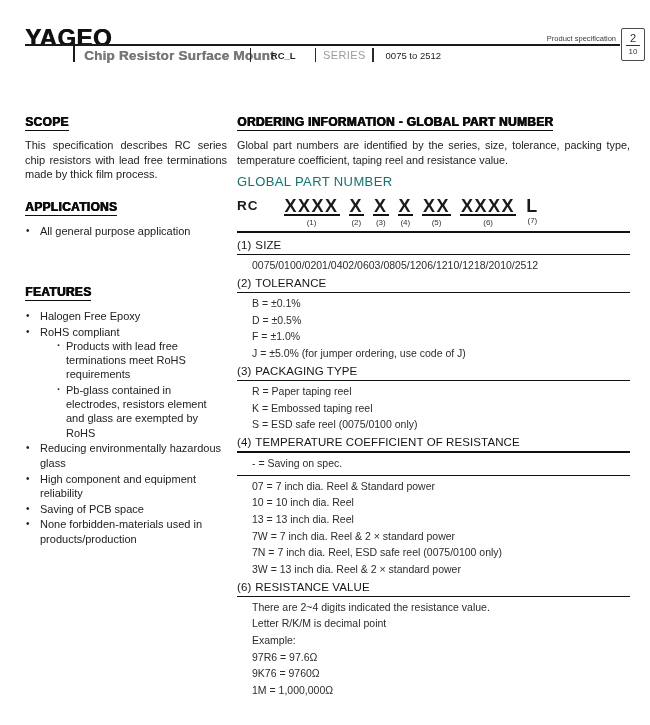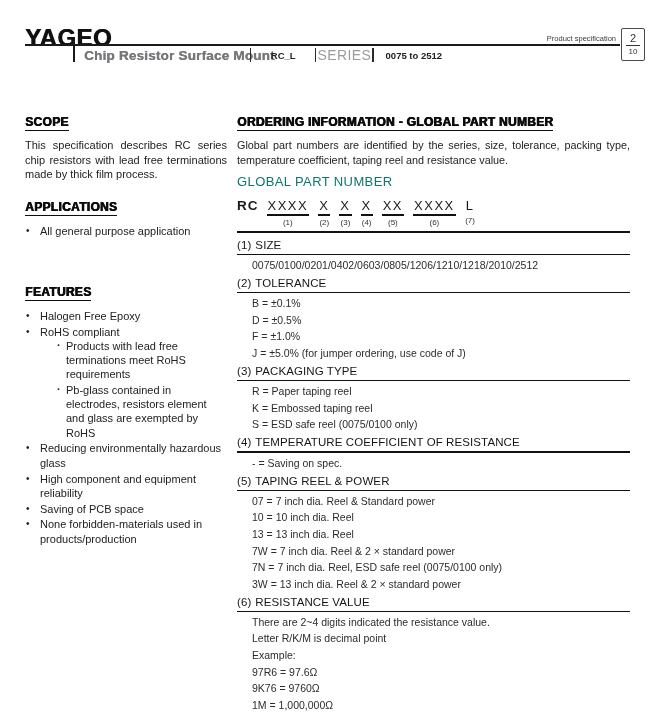--- a/index.html
+++ b/index.html
@@ -31,22 +31,22 @@
   .header-row {
     position:absolute; left:84px; top:47px; height:16px;
     display:flex; align-items:center;
   }
   .header-title {
     width:166px; font-size:13.5px; font-weight:bold; color:#77787b;
     letter-spacing:.2px; text-shadow:.4px 0 0 #77787b; white-space:nowrap;
   }
   .hsep { width:1.2px; height:14px; background:#2a2a2a; }
   .series-code { width:64px; text-align:center; font-size:9.5px; font-weight:bold; color:#222; }
-  .series-label { width:56px; text-align:center; font-size:14px; color:#9a9ca0; letter-spacing:.4px; }
-  .size-range { padding-left:12px; font-size:9.5px; font-weight:bold; color:#222; }
+  .series-label { width:56px; text-align:center; font-size:11px; color:#9a9ca0; letter-spacing:.4px; }
+  .size-range { padding-left:12px; font-size:9.5px; font-weight:normal; color:#222; }
 
   
   .heavy {
     display:inline-block; font-size:12px; font-weight:bold; color:#0d0d0d;
     letter-spacing:.3px; text-shadow:.8px 0 0 #0d0d0d, .3px .3px 0 #0d0d0d;
     border-bottom:1.7px solid #0d0d0d; padding-bottom:1px;
   }
 
   
   .col-left { position:absolute; left:25px; top:112px; width:202px; }
@@ -60,23 +60,23 @@
   ul.bullets > li::before { content:"•"; position:absolute; left:1px; top:0; font-size:10px; }
   ul.subbullets { margin:0 0 0 17px; padding:0; list-style:none; }
   ul.subbullets > li { position:relative; padding-left:9px; margin-bottom:1px; }
   ul.subbullets > li::before { content:"·"; position:absolute; left:0; top:-1px; font-weight:bold; }
 
   
   .col-right { position:absolute; left:237px; top:112px; width:393px; }
   .ord-intro { margin:7px 0 5px 0; font-size:10.8px; line-height:15.4px; text-align:justify; color:#222; }
   .gpn-sub { font-size:13px; font-weight:normal; letter-spacing:.4px; color:#0f766e; margin-bottom:9px; }
   .pn-row { display:flex; align-items:flex-start; }
-  .pn-prefix { font-size:13.5px; font-weight:bold; letter-spacing:1px; margin-right:8px; line-height:16px; }
+  .pn-prefix { font-size:13.5px; font-weight:bold; letter-spacing:1px; margin-right:25px; line-height:16px; }
   .pn-group { margin-right:9px; display:flex; flex-direction:column; align-items:center; }
-  .pn-code { font-size:13px; font-weight:normal; letter-spacing:1.5px; line-height:16px; padding:0 1px; }
+  .pn-code { font-size:18px; font-weight:bold; letter-spacing:1.5px; line-height:16px; padding:0 1px; }
   .pn-group.u .pn-code { border-bottom:2px solid #111; }
   .pn-marker { font-size:8px; color:#333; margin-top:2px; }
   .thick-rule { height:2px; background:#111; margin-top:4px; }
   .ord-section { margin-top:6px; }
   .ord-head { font-size:11.5px; color:#161616; padding-bottom:3px; letter-spacing:.1px; }
   .ord-head .num { margin-right:4px; }
   .ord-rule { height:1.2px; background:#111; }
   ul.ord-items { margin:5px 0 0 0; padding:0 0 0 15px; list-style:none; }
   ul.ord-items li { font-size:10.5px; line-height:11px; color:#2c2c2c; margin-bottom:5.6px; }
 </style>
@@ -196,21 +196,20 @@
           </ul>
         </div>
         <div class="ord-section">
           <div class="ord-head"><span class="num">(4)</span><span>TEMPERATURE COEFFICIENT OF RESISTANCE</span></div>
           <div class="ord-rule"></div>
           <ul class="ord-items">
             <li>- = Saving on spec.</li>
           </ul>
         </div>
         <div class="ord-section">
-          <div class="ord-head"><span class="num">(5)</span><span>TAPING REEL &amp; POWER</span></div>
           <div class="ord-rule"></div>
           <ul class="ord-items">
             <li>07 = 7 inch dia. Reel &amp; Standard power</li>
             <li>10 = 10 inch dia. Reel</li>
             <li>13 = 13 inch dia. Reel</li>
             <li>7W = 7 inch dia. Reel &amp; 2 × standard power</li>
             <li>7N = 7 inch dia. Reel, ESD safe reel (0075/0100 only)</li>
             <li>3W = 13 inch dia. Reel &amp; 2 × standard power</li>
           </ul>
         </div>

